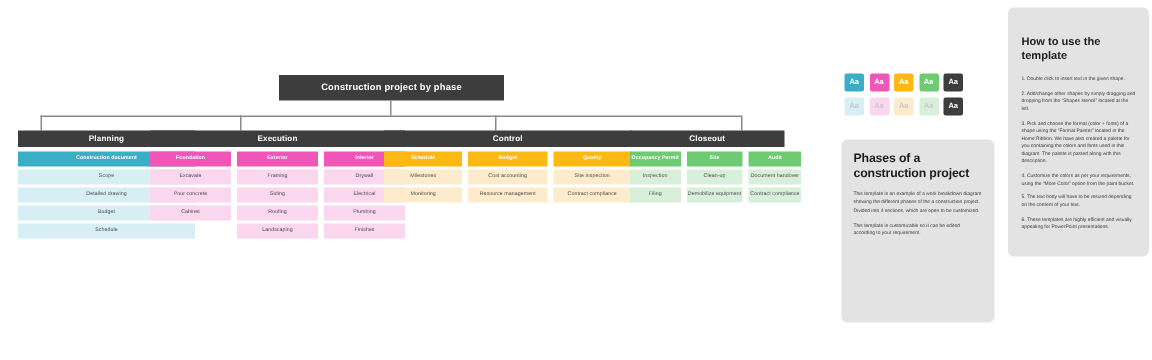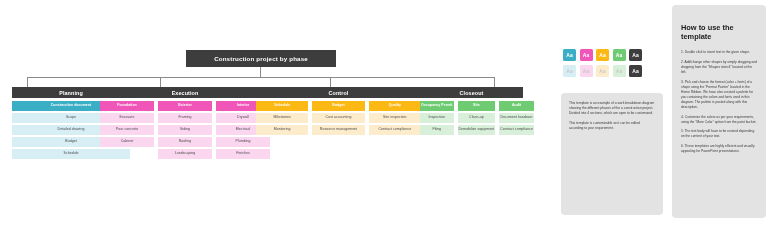--- a/index.html
+++ b/index.html
@@ -79,21 +79,21 @@
   .card h2 {
     font-size: 8.2px; font-weight: bold; color: #1c1c1c;
     line-height: 1.18; margin-bottom: 7px; letter-spacing: -.1px;
   }
   .card p {
     font-size: 3.3px; color: #3a3a3a; line-height: 1.55; margin-bottom: 5px;
   }
 
   .howto {
     position: absolute; left: 116px; top: 5px;
-    width: 94px; height: 213px;
+    width: 94px; height: 166px;
     background: #e3e3e3; border-radius: 4px;
     padding: 18px 9px 6px 9px;
   }
   .howto h2 {
     font-size: 7.4px; font-weight: bold; color: #1c1c1c;
     line-height: 1.22; margin-bottom: 9px;
   }
   .howto li {
     list-style: none; font-size: 3.3px; color: #3a3a3a;
     line-height: 1.55; margin-bottom: 4.5px;
@@ -209,20 +209,21 @@
       <div class="sw-row" id="sw-pale">
           <div class="sw pale" style="background: rgb(214, 238, 244);">Aa</div>
           <div class="sw pale" style="background: rgb(251, 214, 239);">Aa</div>
           <div class="sw pale" style="background: rgb(253, 236, 204);">Aa</div>
           <div class="sw pale" style="background: rgb(216, 240, 217);">Aa</div>
           <div class="sw dark" style="background: rgb(61, 61, 61);">Aa</div>
         </div>
     </div>
 
     <div class="card">
+      <h2>Phases of a construction project</h2>
       <div id="info-paras">
           <p>This template is an example of a work breakdown diagram showing the different phases of the a construction project. Divided into 4 sections, which are open to be customized.</p>
           <p>This template is customizable so it can be edited according to your requirement.</p>
         </div>
     </div>
 
     <div class="howto">
       <h2>How to use the template</h2>
       <ul id="howto-steps">
           <li>1. Double click to insert text in the given shape.</li>

